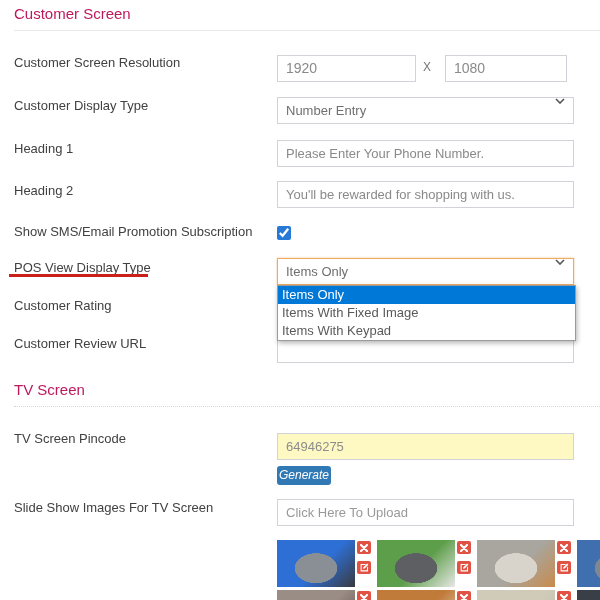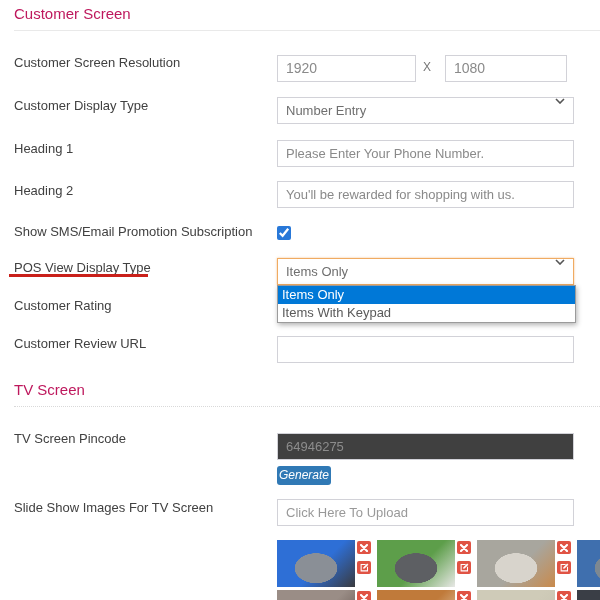--- a/index.html
+++ b/index.html
@@ -6,21 +6,21 @@
   body{width:600px;height:600px;overflow:hidden;position:relative;
        font-family:"Liberation Sans",sans-serif;color:#444;}
   .abs{position:absolute;}
   .section-title{font-size:15px;color:#be185d;left:14px;}
   .hr1{left:14px;right:0;border-top:1px solid #e9e9e9;}
   .hr2{left:14px;right:0;border-top:1px dotted #d9d9d9;}
   .row-label{left:14px;font-size:13px;color:#414141;white-space:nowrap;}
   .ctl{left:277px;width:297px;box-sizing:border-box;}
   .input{height:27px;border:1px solid #d2d2d8;background:#fff;color:#8a8a8a;
          font-size:13px;line-height:25px;padding:0 8px;box-sizing:border-box;}
-  .input.disabled{background:#404040;color:#8c8c8c;}
+  .input.disabled{background:#fef9c3;color:#8c8c8c;}
   .sel{height:27px;border:1px solid #d2d2d8;background:#fff;color:#6f6f6f;
        font-size:13px;line-height:25px;padding:0 8px;box-sizing:border-box;
        display:flex;justify-content:space-between;cursor:pointer;}
   .sel.focused{border-color:#f0ab62;box-shadow:0 0 2px rgba(240,171,98,.7);}
   .chev{width:10px;height:6px;flex:0 0 auto;}
   .res-input{position:absolute;top:0;height:27px;border:1px solid #d2d2d8;
        color:#8a8a8a;font-size:14px;line-height:25px;padding:0 8px;box-sizing:border-box;background:#fff;}
   .popup{left:277px;width:297px;background:#fff;border:1px solid #9b9b9b;
          box-shadow:1px 2px 5px rgba(0,0,0,.30);z-index:6;}
   .opt{height:18px;line-height:18px;font-size:13px;color:#5a5a5a;padding:0 4px;cursor:default;}
@@ -73,20 +73,21 @@
 <div class="abs annot" style="left:9px;top:274px;width:139px;"></div>
 <div class="abs ctl sel focused z5" style="top:258px;">
   <span>Items Only</span>
   <svg class="chev" viewBox="0 0 10 6">
     <polyline points="1,1 5,5 9,1" fill="none" stroke="#555" stroke-width="1.6"></polyline>
     </svg>
 </div>
 
 <div class="abs popup" style="top:285px;" id="pos-popup">
     <div class="opt selected">Items Only</div>
+    <div class="opt">Items With Fixed Image</div>
     <div class="opt">Items With Keypad</div>
   </div>
 
 <div class="abs row-label" style="top:298px;">Customer Rating</div>
 
 <div class="abs row-label" style="top:336px;">Customer Review URL</div>
 <div class="abs ctl input ghost" style="top:336px;"></div>
 
 <div class="abs section-title" style="top:381px;">TV Screen</div>
 <div class="abs hr2" style="top:406px;"></div>

